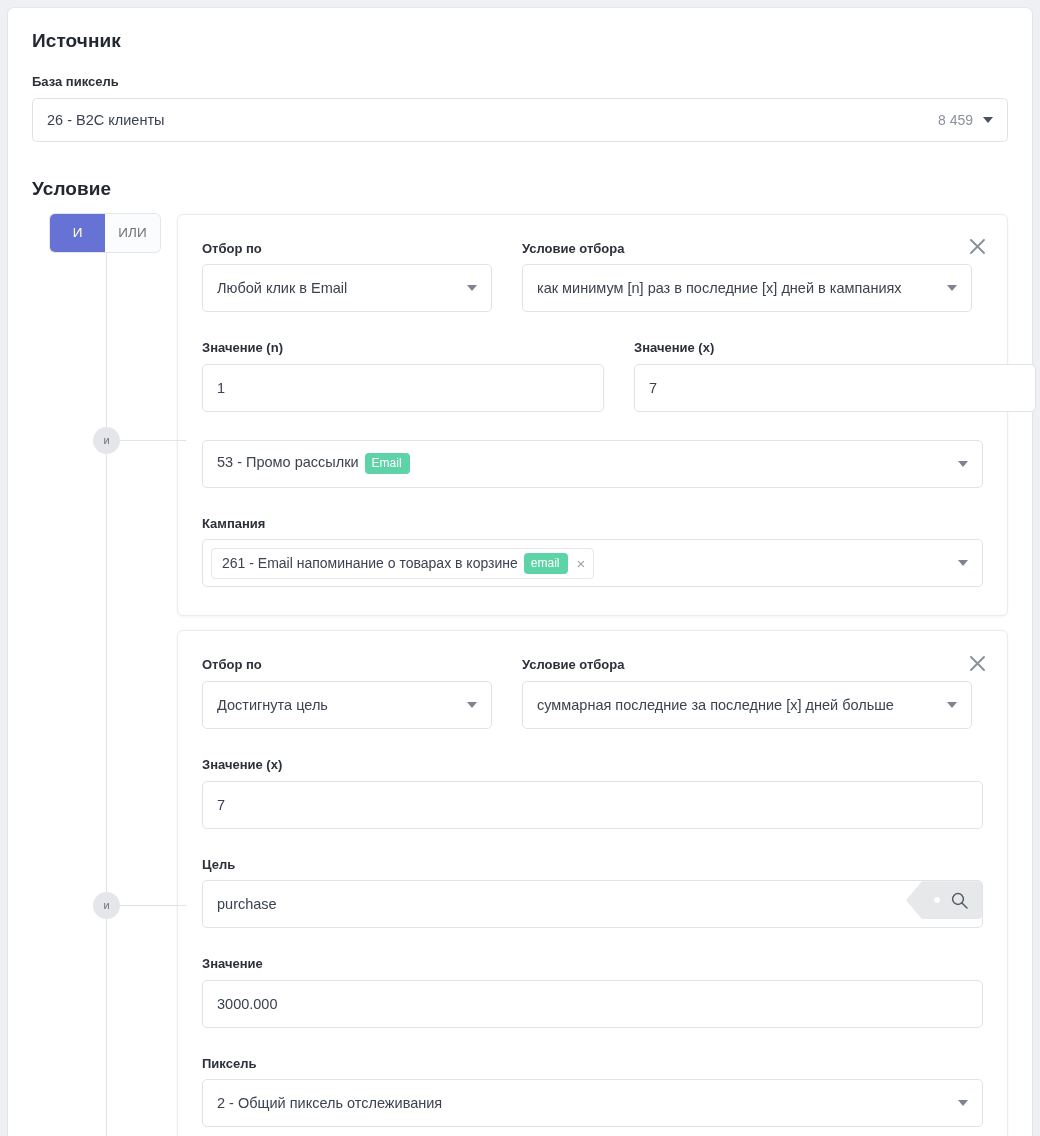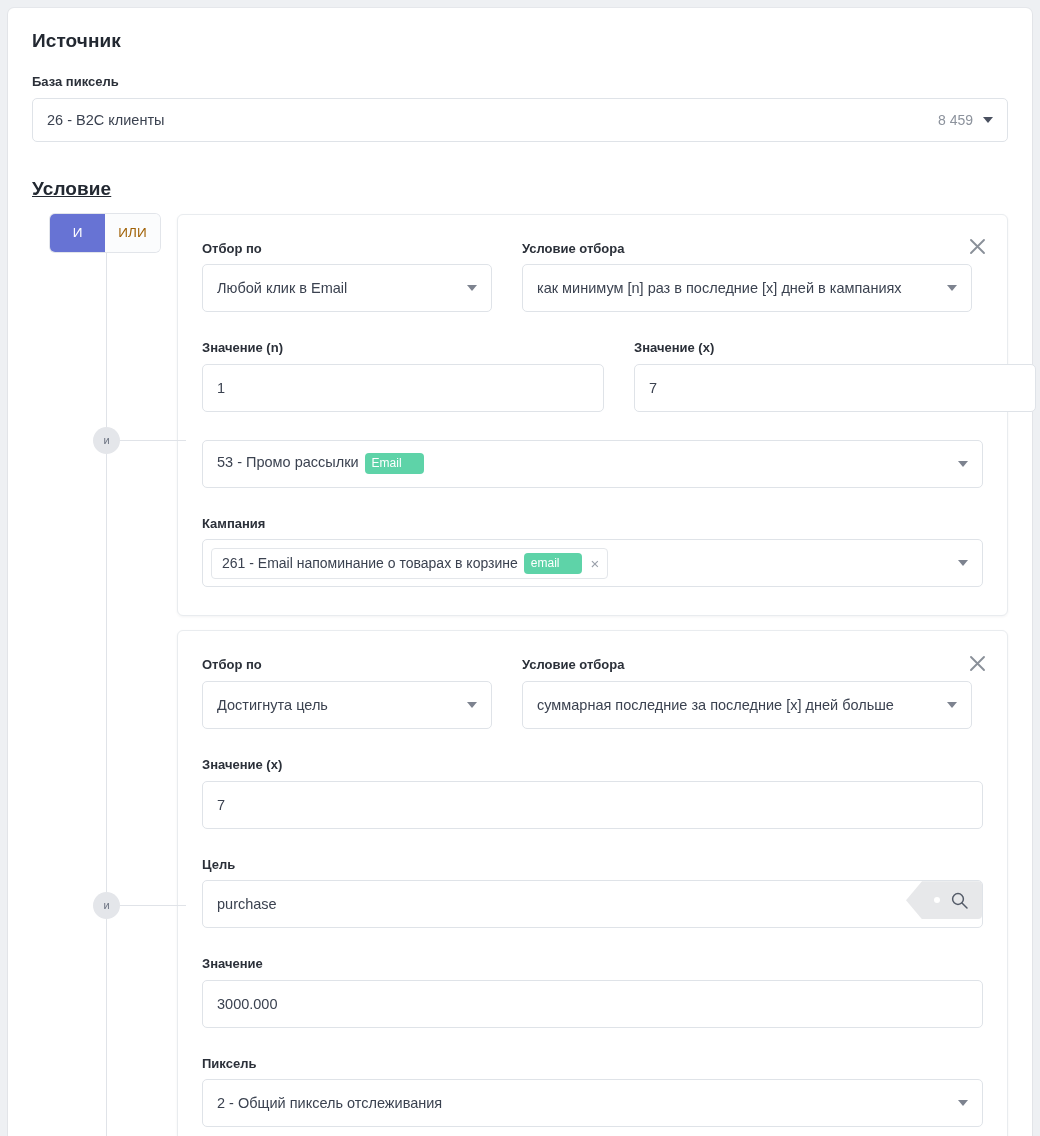--- a/index.html
+++ b/index.html
@@ -31,21 +31,21 @@
     min-height: 1128px;
   }
 
   h2.section-title {
     font-size: 19px;
     font-weight: 700;
     margin: 0 0 22px 8px;
     color: #222831;
     letter-spacing: .1px;
   }
-  h2.section-title.second { margin-top: 36px; margin-bottom: 14px; text-decoration: underline; }
+  h2.section-title.second { margin-top: 36px; margin-bottom: 14px; }
 
   .field-label {
     font-size: 13px;
     font-weight: 700;
     color: #2b3039;
     margin: 0 0 8px 0;
     line-height: 1.2;
   }
 
   
@@ -96,21 +96,21 @@
     background: #fbfcfd;
     z-index: 3;
   }
   .logic-toggle .seg {
     width: 55px;
     height: 38px;
     display: flex;
     align-items: center;
     justify-content: center;
     font-size: 13.5px;
-    color: #a16207;
+    color: #737373;
     background: #fbfcfd;
     cursor: pointer;
     user-select: none;
   }
   .logic-toggle .seg.active {
     background: #6773d4;
     color: #ffffff;
   }
 
   
@@ -175,21 +175,21 @@
   .col-half { width: 402px; flex: 0 0 402px; }
   .block { margin-top: 28px; }
 
   
   .badge {
     display: inline-block;
     background: #5ed3a8;
     color: #ffffff;
     font-size: 12px;
     line-height: 1;
-    padding: 4px 22px 5px 7px;
+    padding: 4px 8px 5px 7px;
     border-radius: 4px;
     margin-left: 6px;
     vertical-align: middle;
     font-weight: 400;
   }
 
   
   .chip {
     display: inline-flex;
     align-items: center;

